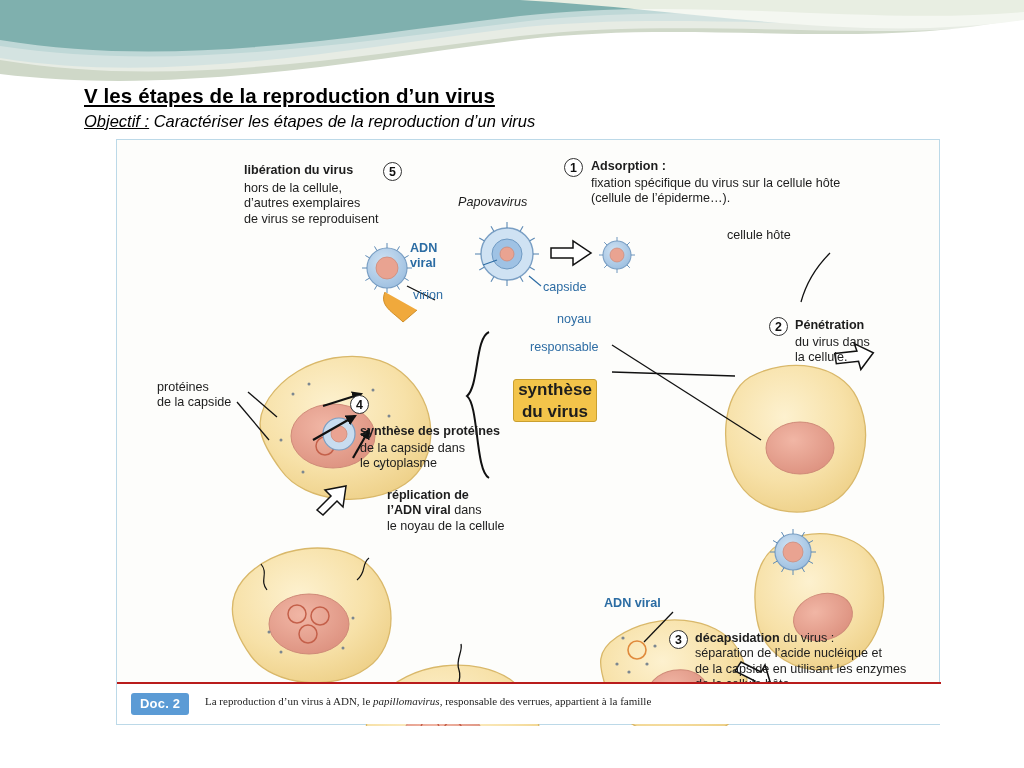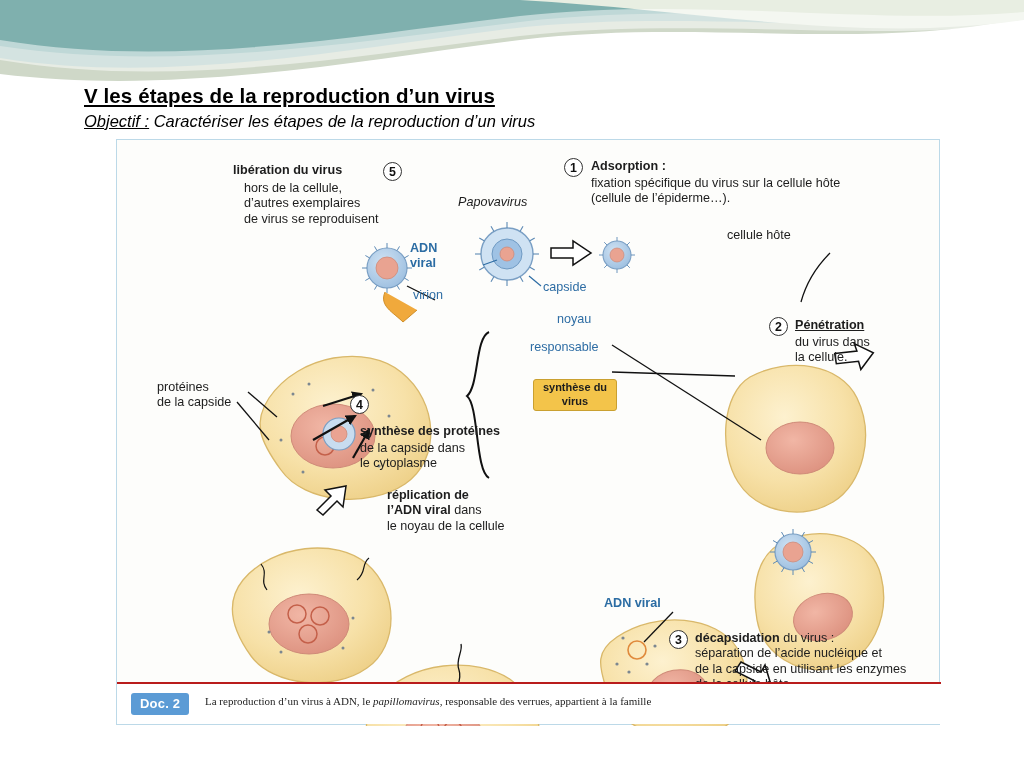--- a/index.html
+++ b/index.html
@@ -89,32 +89,32 @@
     font-weight: bold;
     color: #111;
     display: flex;
     align-items: center;
     justify-content: center;
     background: #fff;
     box-sizing: border-box;
   }
   .synth-box {
     position: absolute;
-    left: 416px;
+    left: 396px;
     top: 239px;
     width: 84px;
-    height: 32px;
+    height: 43px;
     background: #f3c44a;
     border: 1px solid #caa030;
     border-radius: 3px;
     display: flex;
     align-items: center;
     justify-content: center;
     text-align: center;
-    font-size: 11px;
+    font-size: 17px;
     font-weight: bold;
     color: #1d1d1d;
     line-height: 1.25;
     box-sizing: border-box;
   }
   .caption-bar {
     position: absolute;
     left: 0;
     bottom: 0;
     width: 824px;
@@ -370,27 +370,27 @@
       <div class="t sz13" style="left:341px;top:55px;font-style:italic;">Papovavirus</div>
       <div class="t blue-b sz13" style="left:293px;top:101px;text-align:left;width:68px;">ADN
 viral</div>
       <div class="t blue sz13" style="left:426px;top:140px;">capside</div>
       <div class="t sz13" style="left:610px;top:88px;">cellule hôte</div>
       <div class="t blue sz13" style="left:440px;top:172px;">noyau</div>
       <div class="t blue sz13" style="left:413px;top:200px;">responsable</div>
       <div class="t blue sz13" style="left:296px;top:148px;">virion</div>
 
       <div class="num-badge" style="left:266px;top:22px;">5</div>
-      <div class="t b sz13" style="left:116px;top:23px;">libération du virus</div>
+      <div class="t b sz13" style="left:127px;top:23px;">libération du virus</div>
       <div class="t sz13" style="left:127px;top:41px;">hors de la cellule,
 d’autres exemplaires
 de virus se reproduisent</div>
 
       <div class="num-badge" style="left:652px;top:177px;">2</div>
-      <div class="t b sz13" style="left:678px;top:178px;text-decoration:underline;">Pénétration</div>
+      <div class="t b sz13" style="left:678px;top:178px;">Pénétration</div>
       <div class="t sz13" style="left:678px;top:195px;">du virus dans
 la cellule.</div>
 
       <div class="num-badge" style="left:552px;top:490px;">3</div>
       <div class="t sz13" style="left:578px;top:491px;"><span class="b">décapsidation</span><span> du virus :
 séparation de l’acide nucléique et
 de la capside en utilisant les enzymes
 de la cellule hôte.</span></div>
 
       <div class="num-badge" style="left:233px;top:255px;">4</div>

